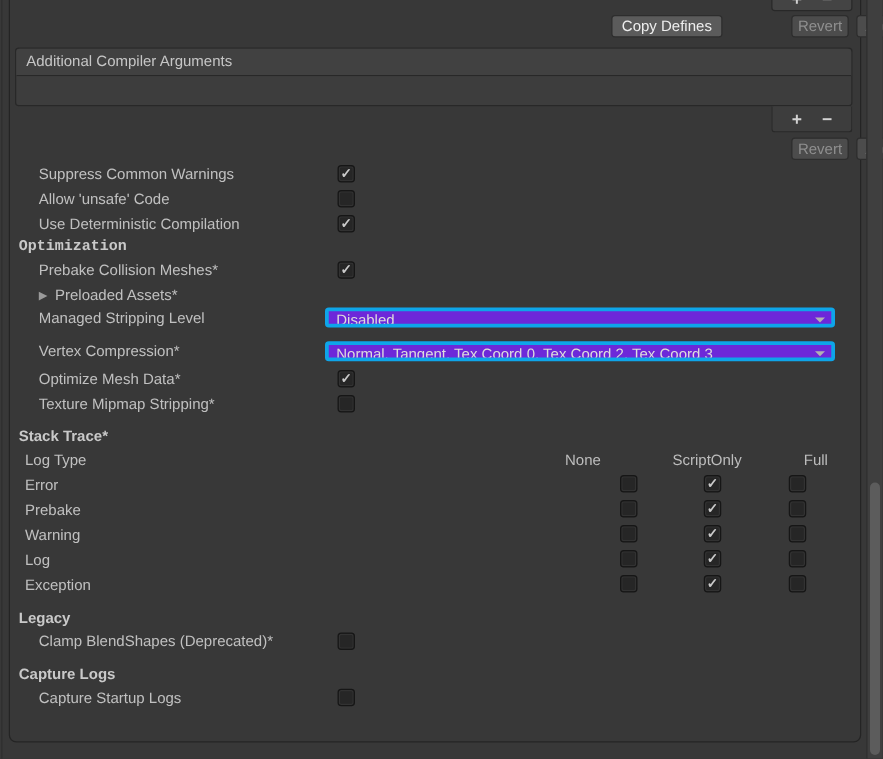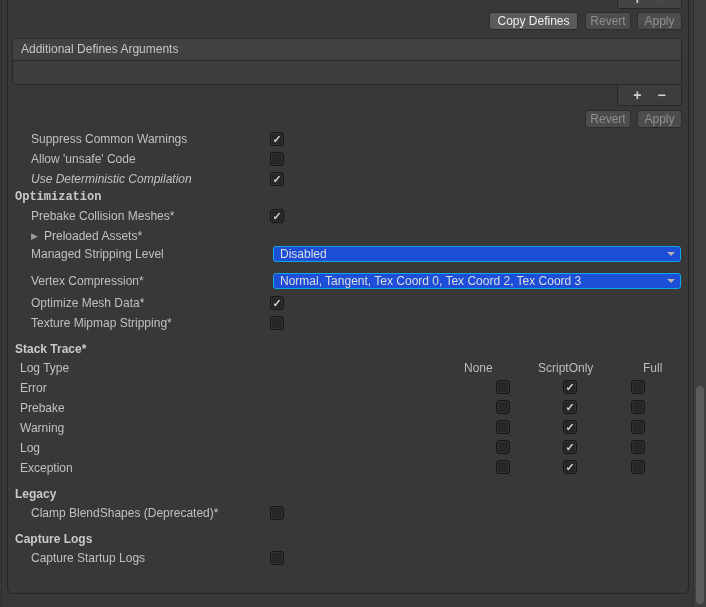--- a/index.html
+++ b/index.html
@@ -9,40 +9,40 @@
   .edge-line{position:absolute;left:1px;top:0;width:1px;height:607px;background:#2e2e2e;}
 
   .label{position:absolute;color:#c0c0c0;line-height:14px;white-space:nowrap;}
   .indent{left:31px;}
   .sect{left:15px;font-weight:bold;color:#c9c9c9;}
   .strow{left:20px;}
   .colhead{position:absolute;color:#bdbdbd;line-height:14px;}
 
   .btn{position:absolute;height:18px;box-sizing:border-box;background:#5b5b5b;border:1px solid #2d2d2d;
     border-radius:3px;color:#eeeeee;text-align:center;line-height:16px;cursor:default;}
-  .btn.disabled{background:#4c4c4c;color:#8f8f8f;}
+  .btn.disabled{background:#4c4c4c;color:#8f8f8f;margin-left:48px;}
 
   .listbox{position:absolute;left:12px;top:38px;width:670px;height:47px;box-sizing:border-box;
     background:#3d3d3d;border:1px solid #282828;border-radius:3px;}
   .listbox .hdr{height:21px;background:#414141;border-bottom:1px solid #282828;border-radius:3px 3px 0 0;
     color:#c6c6c6;line-height:21px;padding-left:8px;}
   .listbox .body{color:#bdbdbd;line-height:24px;padding-left:8px;}
   .pm-box{position:absolute;left:617px;width:65px;height:21px;box-sizing:border-box;background:#3d3d3d;
     border:1px solid #282828;border-top:none;border-radius:0 0 3px 3px;display:flex;align-items:center;justify-content:center;gap:16px;}
   .pm-box span{color:#d2d2d2;font-size:14px;line-height:14px;font-weight:bold;}
   .pm-box.top{top:-12px;border:1px solid #282828;border-radius:3px;background:#444444;}
   .pm-box.bottom{top:85px;}
 
   .checkbox{position:absolute;width:14px;height:14px;box-sizing:border-box;background:#262626;
     border:1px solid #161616;border-radius:3px;box-shadow:inset 0 0 0 1px rgba(255,255,255,0.06);
     display:flex;align-items:center;justify-content:center;}
   .checkbox.checked::after{content:"✓";color:#cacaca;font-size:11px;font-weight:bold;line-height:12px;}
 
-  .dropdown{position:absolute;left:273px;width:408px;height:16px;box-sizing:border-box;background:#1d4ed8;
-    border:1px solid #0ea5e9;border-radius:3px;color:#dddddd;line-height:14px;padding:0 18px 0 6px;
+  .dropdown{position:absolute;left:260px;width:408px;height:16px;box-sizing:border-box;background:#6d28d9;
+    border:3px solid #0ea5e9;border-radius:3px;color:#dddddd;line-height:14px;padding:0 18px 0 6px;
     overflow:hidden;white-space:nowrap;}
   .caret{position:absolute;right:5px;top:5px;width:0;height:0;
     border-left:4px solid transparent;border-right:4px solid transparent;border-top:4px solid #b2b2b2;}
 
   .fold-arrow{position:absolute;left:31px;color:#9a9a9a;font-size:9px;line-height:14px;}
   .footnote{position:absolute;left:14px;top:573px;color:#989898;font-size:11px;}
 
   .scrollbar{position:absolute;right:0;top:0;width:12px;height:607px;background:#3f3f3f;border-left:1px solid #2e2e2e;}
   .scroll-thumb{position:absolute;left:2px;width:8px;top:386px;height:218px;background:#5c5c5c;border-radius:4px;}
 </style>
@@ -56,36 +56,36 @@
   <div class="pm-box top">
     <span>+</span>
     <span>−</span>
   </div>
 
   <div class="btn" style="left:489px;top:12px;width:89px;">Copy Defines</div>
   <div class="btn disabled" style="left:585px;top:12px;width:46px;">Revert</div>
   <div class="btn disabled" style="left:637px;top:12px;width:45px;">Apply</div>
 
   <div class="listbox">
-    <div class="hdr">Additional Defines Arguments</div>
+    <div class="hdr">Additional Compiler Arguments</div>
   </div>
   <div class="pm-box bottom">
     <span>+</span>
     <span>−</span>
   </div>
   <div class="btn disabled" style="left:585px;top:110px;width:46px;">Revert</div>
   <div class="btn disabled" style="left:637px;top:110px;width:45px;">Apply</div>
 
   <div class="label indent" style="top:132px;">Suppress Common Warnings</div>
   <div class="checkbox checked" style="left:270px;top:132px;"></div>
 
   <div class="label indent" style="top:152px;">Allow 'unsafe' Code</div>
   <div class="checkbox" style="left:270px;top:152px;"></div>
 
-  <div class="label indent" style="top:172px;font-style:italic;">Use Deterministic Compilation</div>
+  <div class="label indent" style="top:172px;">Use Deterministic Compilation</div>
   <div class="checkbox checked" style="left:270px;top:172px;"></div>
 
   <div class="label sect" style="top:190px;font-family:Liberation Mono, monospace;">Optimization</div>
 
   <div class="label indent" style="top:209px;">Prebake Collision Meshes*</div>
   <div class="checkbox checked" style="left:270px;top:209px;"></div>
 
   <div class="fold-arrow" style="top:229px;">▶</div>
   <div class="label" style="left:44px;top:229px;">Preloaded Assets*</div>
 
@@ -102,21 +102,21 @@
   </div>
 
   <div class="label indent" style="top:296px;">Optimize Mesh Data*</div>
   <div class="checkbox checked" style="left:270px;top:296px;"></div>
 
   <div class="label indent" style="top:316px;">Texture Mipmap Stripping*</div>
   <div class="checkbox" style="left:270px;top:316px;"></div>
 
   <div class="label sect" style="top:342px;">Stack Trace*</div>
   <div class="label strow" style="top:361px;">Log Type</div>
-  <div class="colhead" style="left:464px;top:361px;text-align:right;">None</div>
+  <div class="colhead" style="left:452px;top:361px;text-align:right;">None</div>
   <div class="colhead" style="left:538px;top:361px;">ScriptOnly</div>
   <div class="colhead" style="left:611px;top:361px;margin-left:32px;">Full</div>
 
   <div class="label strow" style="top:381px;">Error</div>
   <div class="checkbox" style="left:496px;top:380px;"></div>
   <div class="checkbox checked" style="left:563px;top:380px;"></div>
   <div class="checkbox" style="left:631px;top:380px;"></div>
 
   <div class="label strow" style="top:401px;">Prebake</div>
   <div class="checkbox" style="left:496px;top:400px;"></div>

